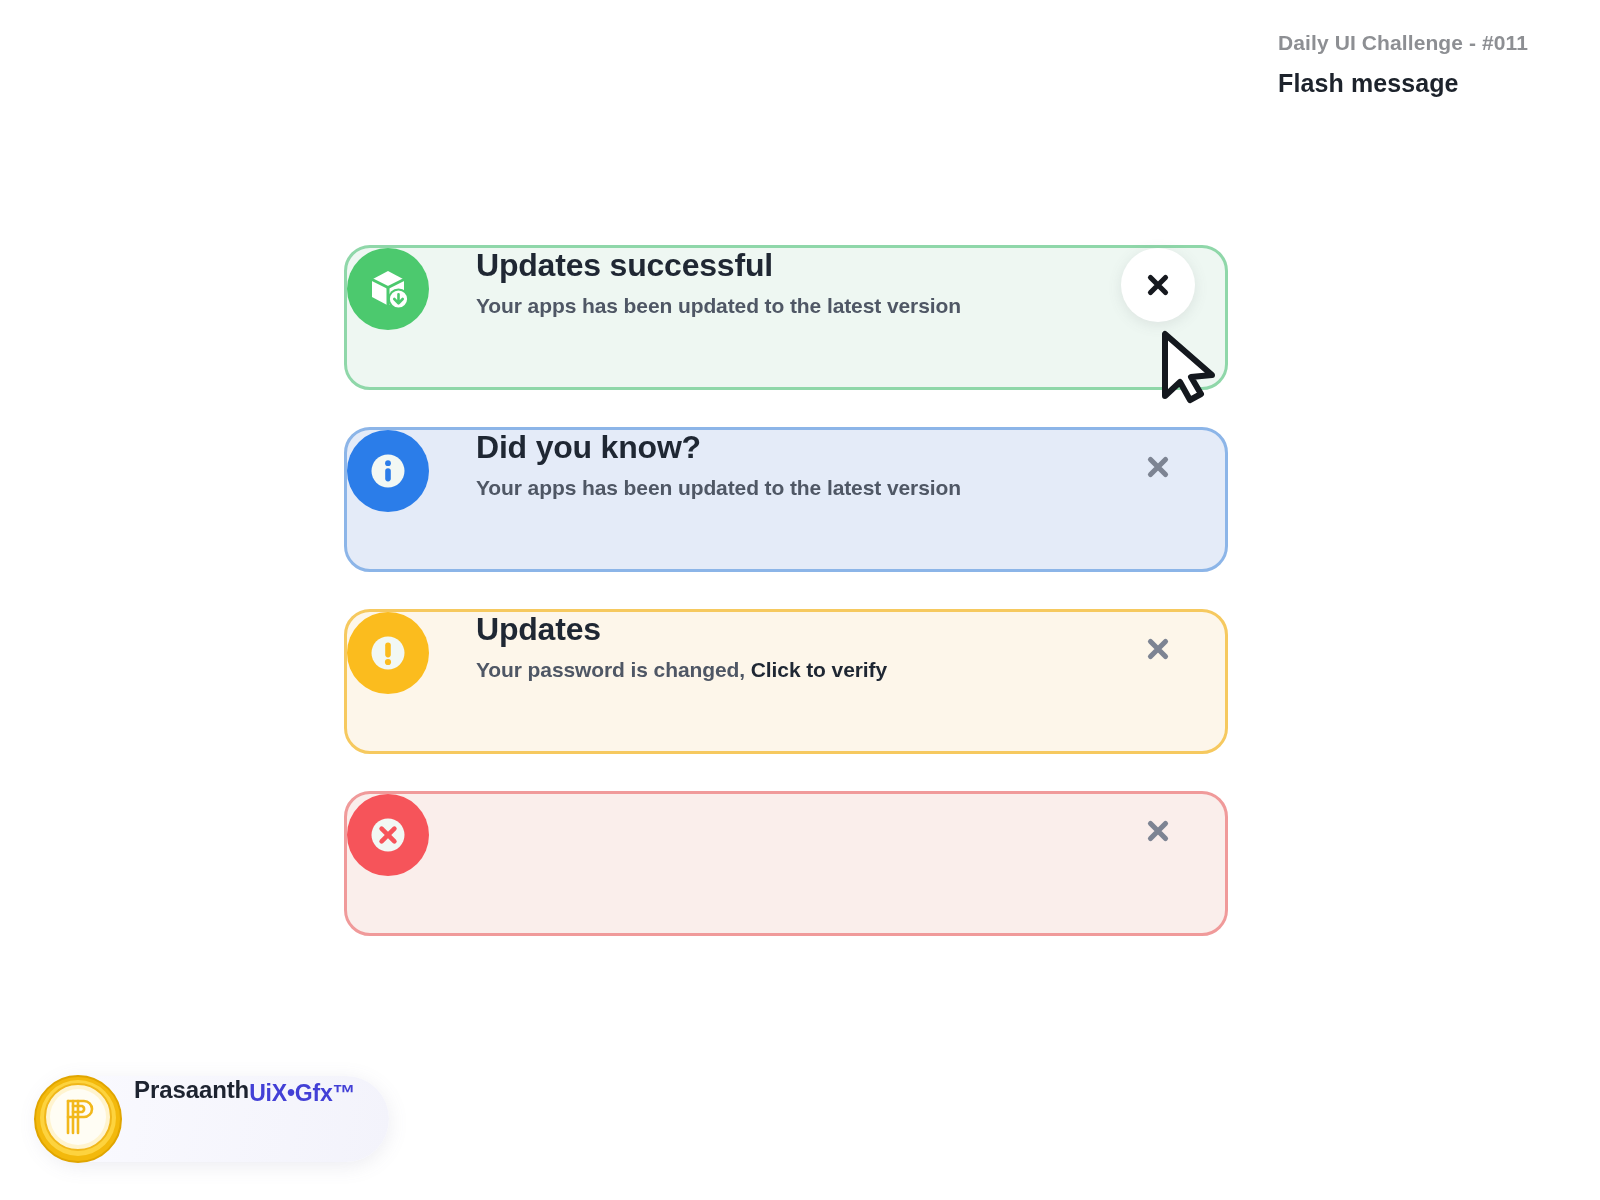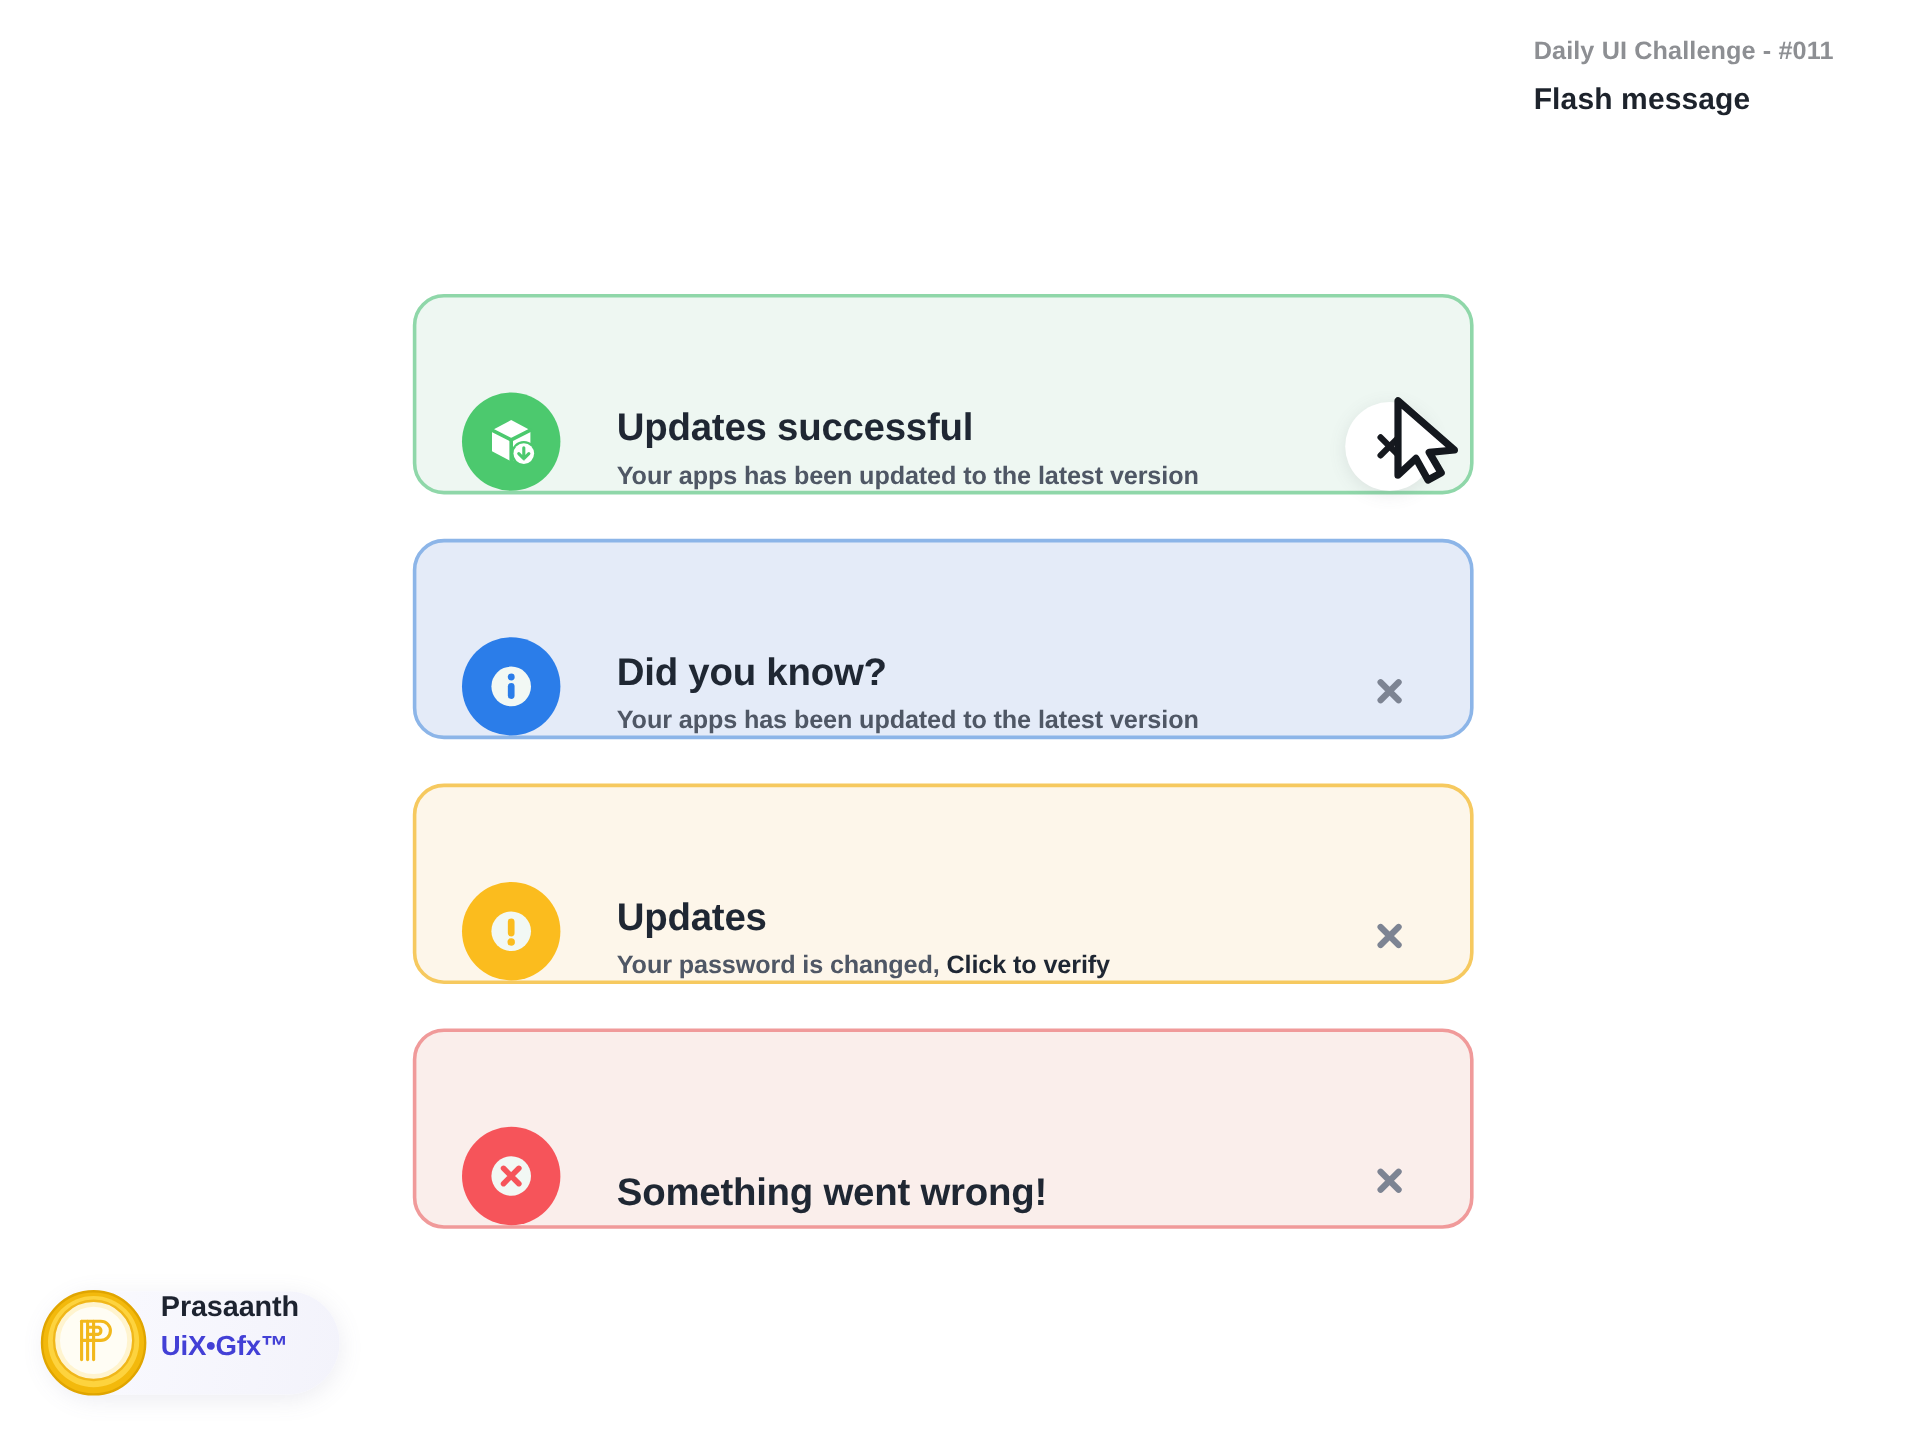--- a/index.html
+++ b/index.html
@@ -44,26 +44,25 @@
   .stack {
     position: absolute;
     left: 344px;
     top: 245px;
     width: 884px;
   }
 
   .card {
     position: relative;
     box-sizing: border-box;
-    height: 167px;
+    height: 145px;
     border-radius: 26px;
     border: 3px solid transparent;
     display: flex;
-    align-items: flex-end;
-    padding-left: 38px;
+    align-items: flex-start;
     padding-right: 30px;
     margin-bottom: 37px;
   }
   .card::after {
     
     content: "";
     position: absolute;
     left: 14px;
     right: 14px;
     bottom: -16px;
@@ -152,21 +151,22 @@
   }
 
   
   .badge {
     position: absolute;
     left: 38px;
     bottom: 38px;
     height: 86px;
     padding: 0 34px 0 96px;
     display: flex;
-    flex-direction: column;
+    flex-direction: row;
+    justify-content: center;
     border-radius: 43px;
     background: linear-gradient(100deg, #fafaff 0%, #f3f3fb 100%);
     box-shadow: 0 4px 20px rgba(110,110,150,0.13);
   }
   .badge-coin {
     position: absolute;
     left: -6px;
     top: 50%;
     transform: translateY(-50%);
     width: 92px;
@@ -259,21 +259,20 @@
   </div>
 
   <div class="card error">
     <div class="card-icon icon-error">
       <svg width="50" height="50" viewBox="0 0 50 50" aria-hidden="true">
         <circle cx="25" cy="25" r="16.5" fill="#f2f8f4"></circle>
         <path d="M18.6 18.6 L31.4 31.4 M31.4 18.6 L18.6 31.4" stroke="#f6545a" stroke-width="4.6" stroke-linecap="round"></path>
       </svg>
     </div>
     <div class="card-body">
-      <p class="card-title">Something went wrong!</p>
     </div>
     <button class="close-btn">
       <svg width="30" height="30" viewBox="0 0 30 30" aria-hidden="true">
         <path d="M7.5 7.5 L22.5 22.5 M22.5 7.5 L7.5 22.5" stroke="#7d8493" stroke-width="5.2" stroke-linecap="round"></path>
       </svg>
     </button>
   </div>
 
 </div>
 

